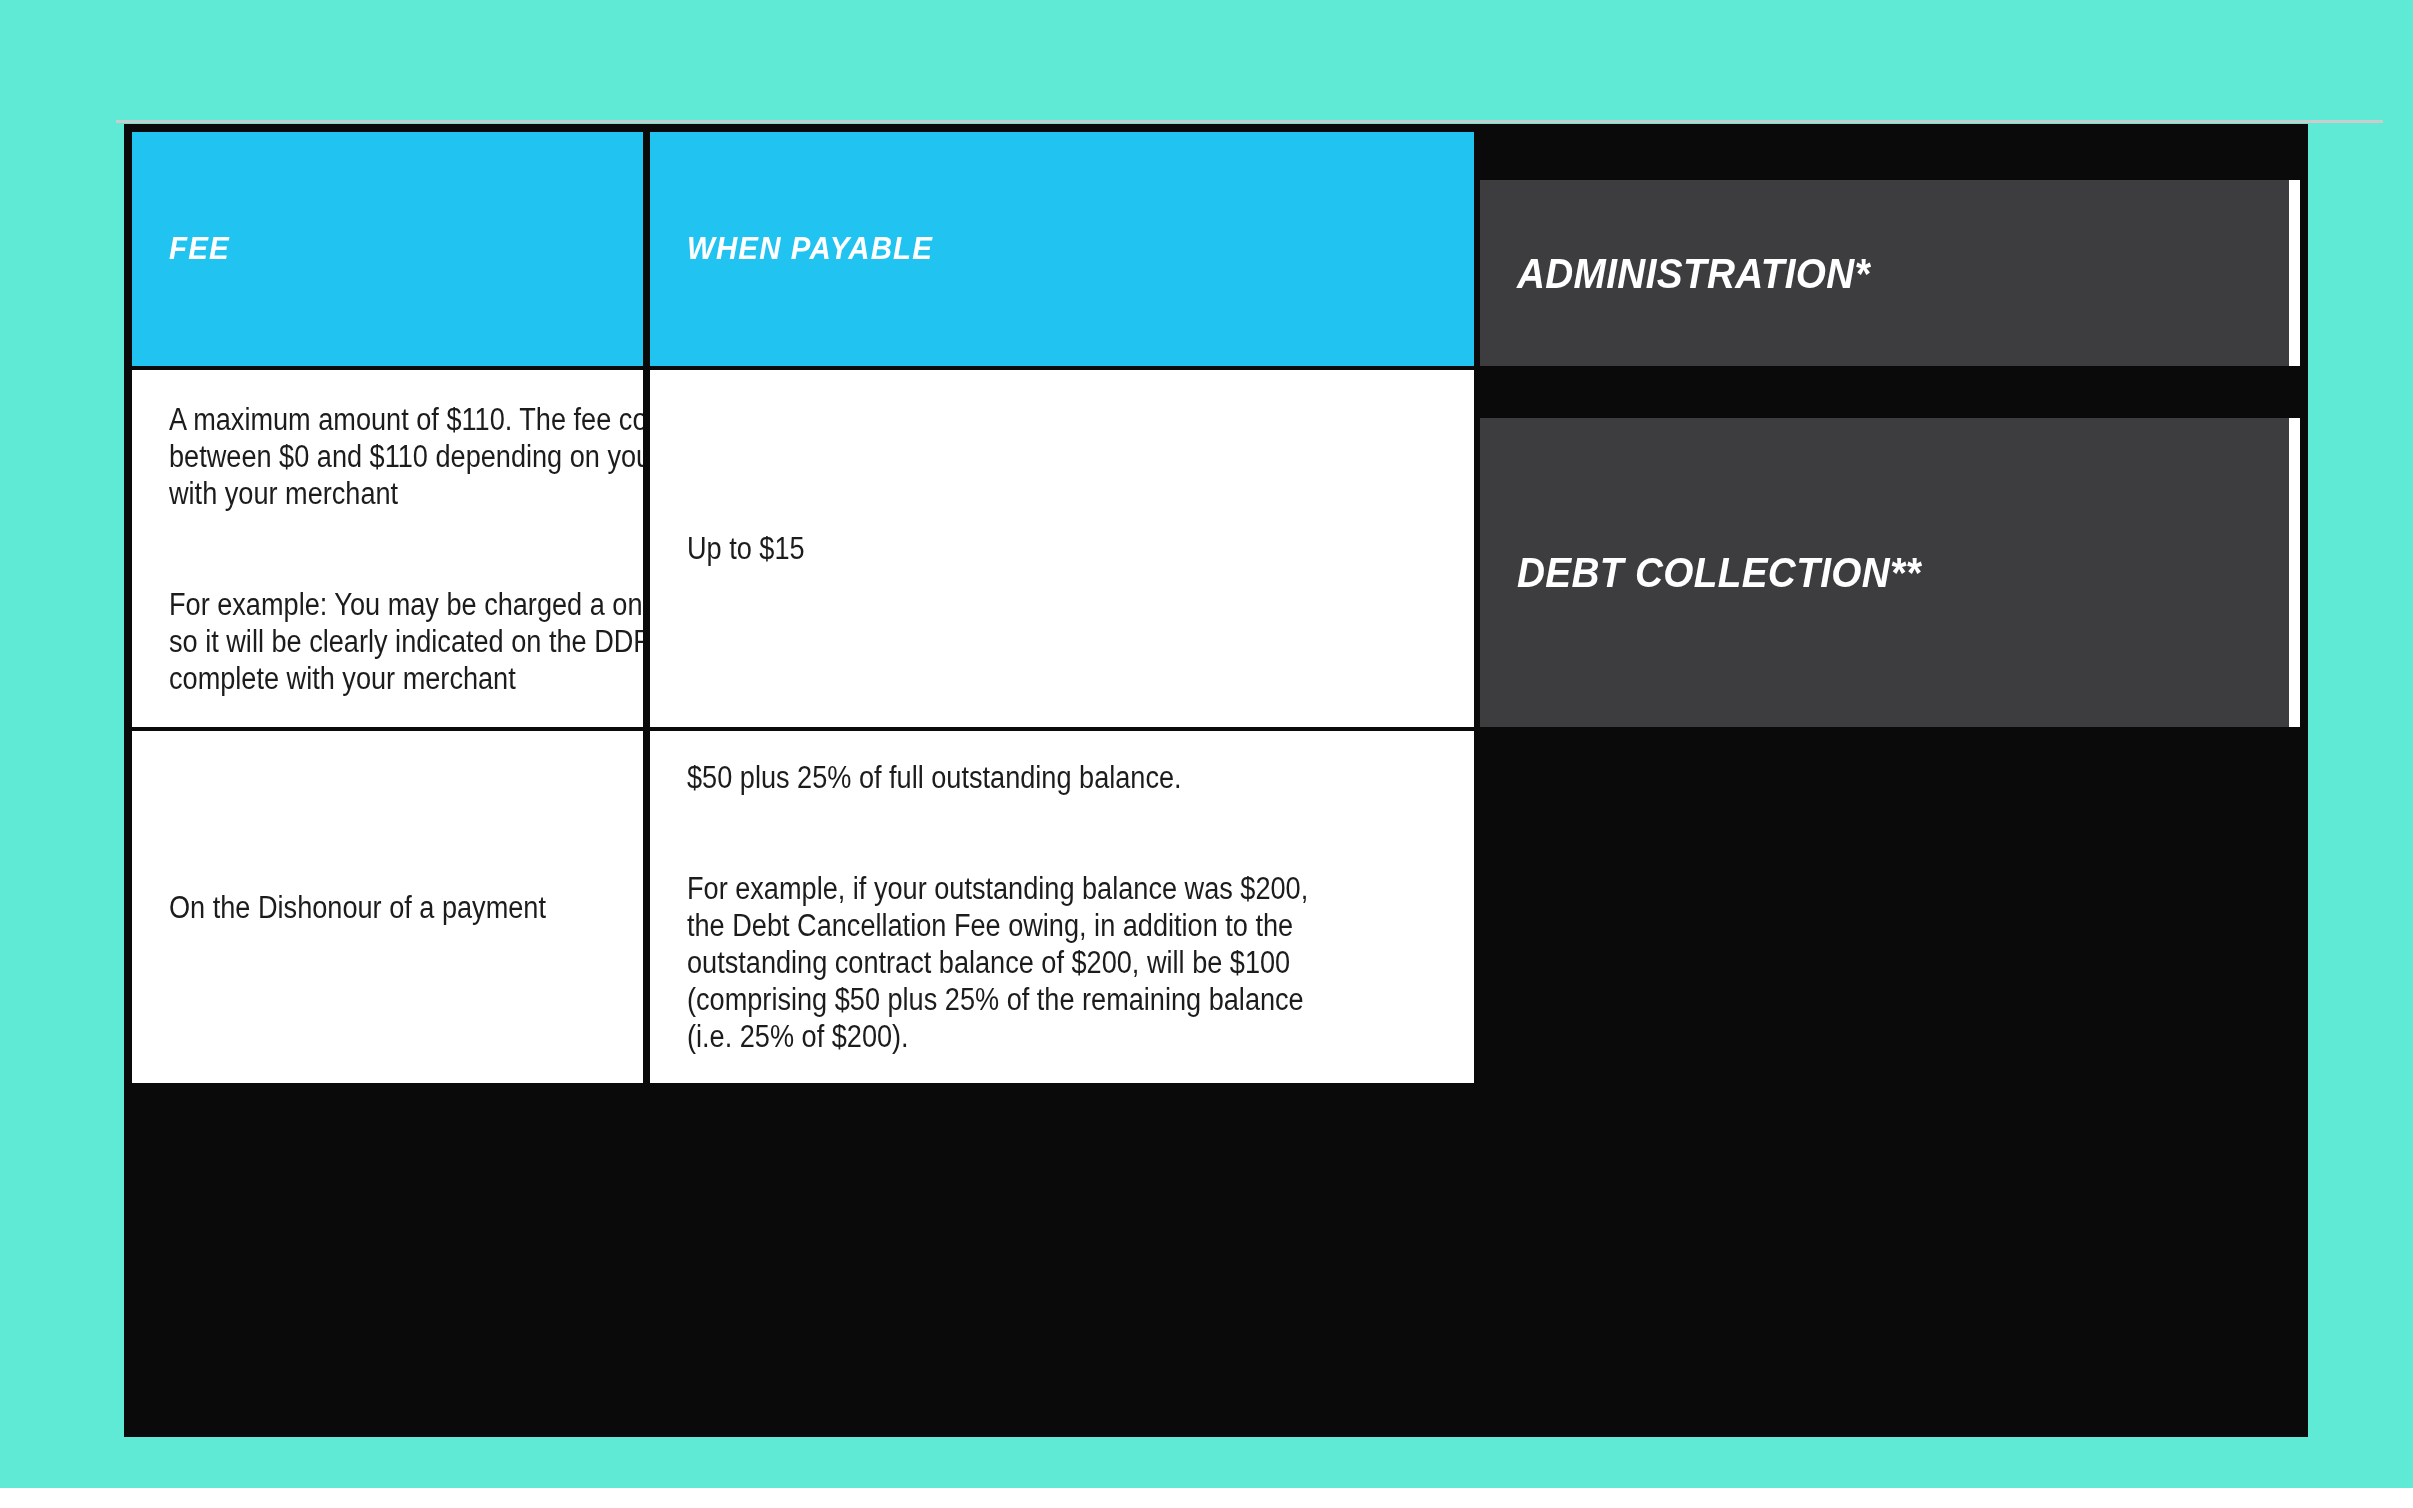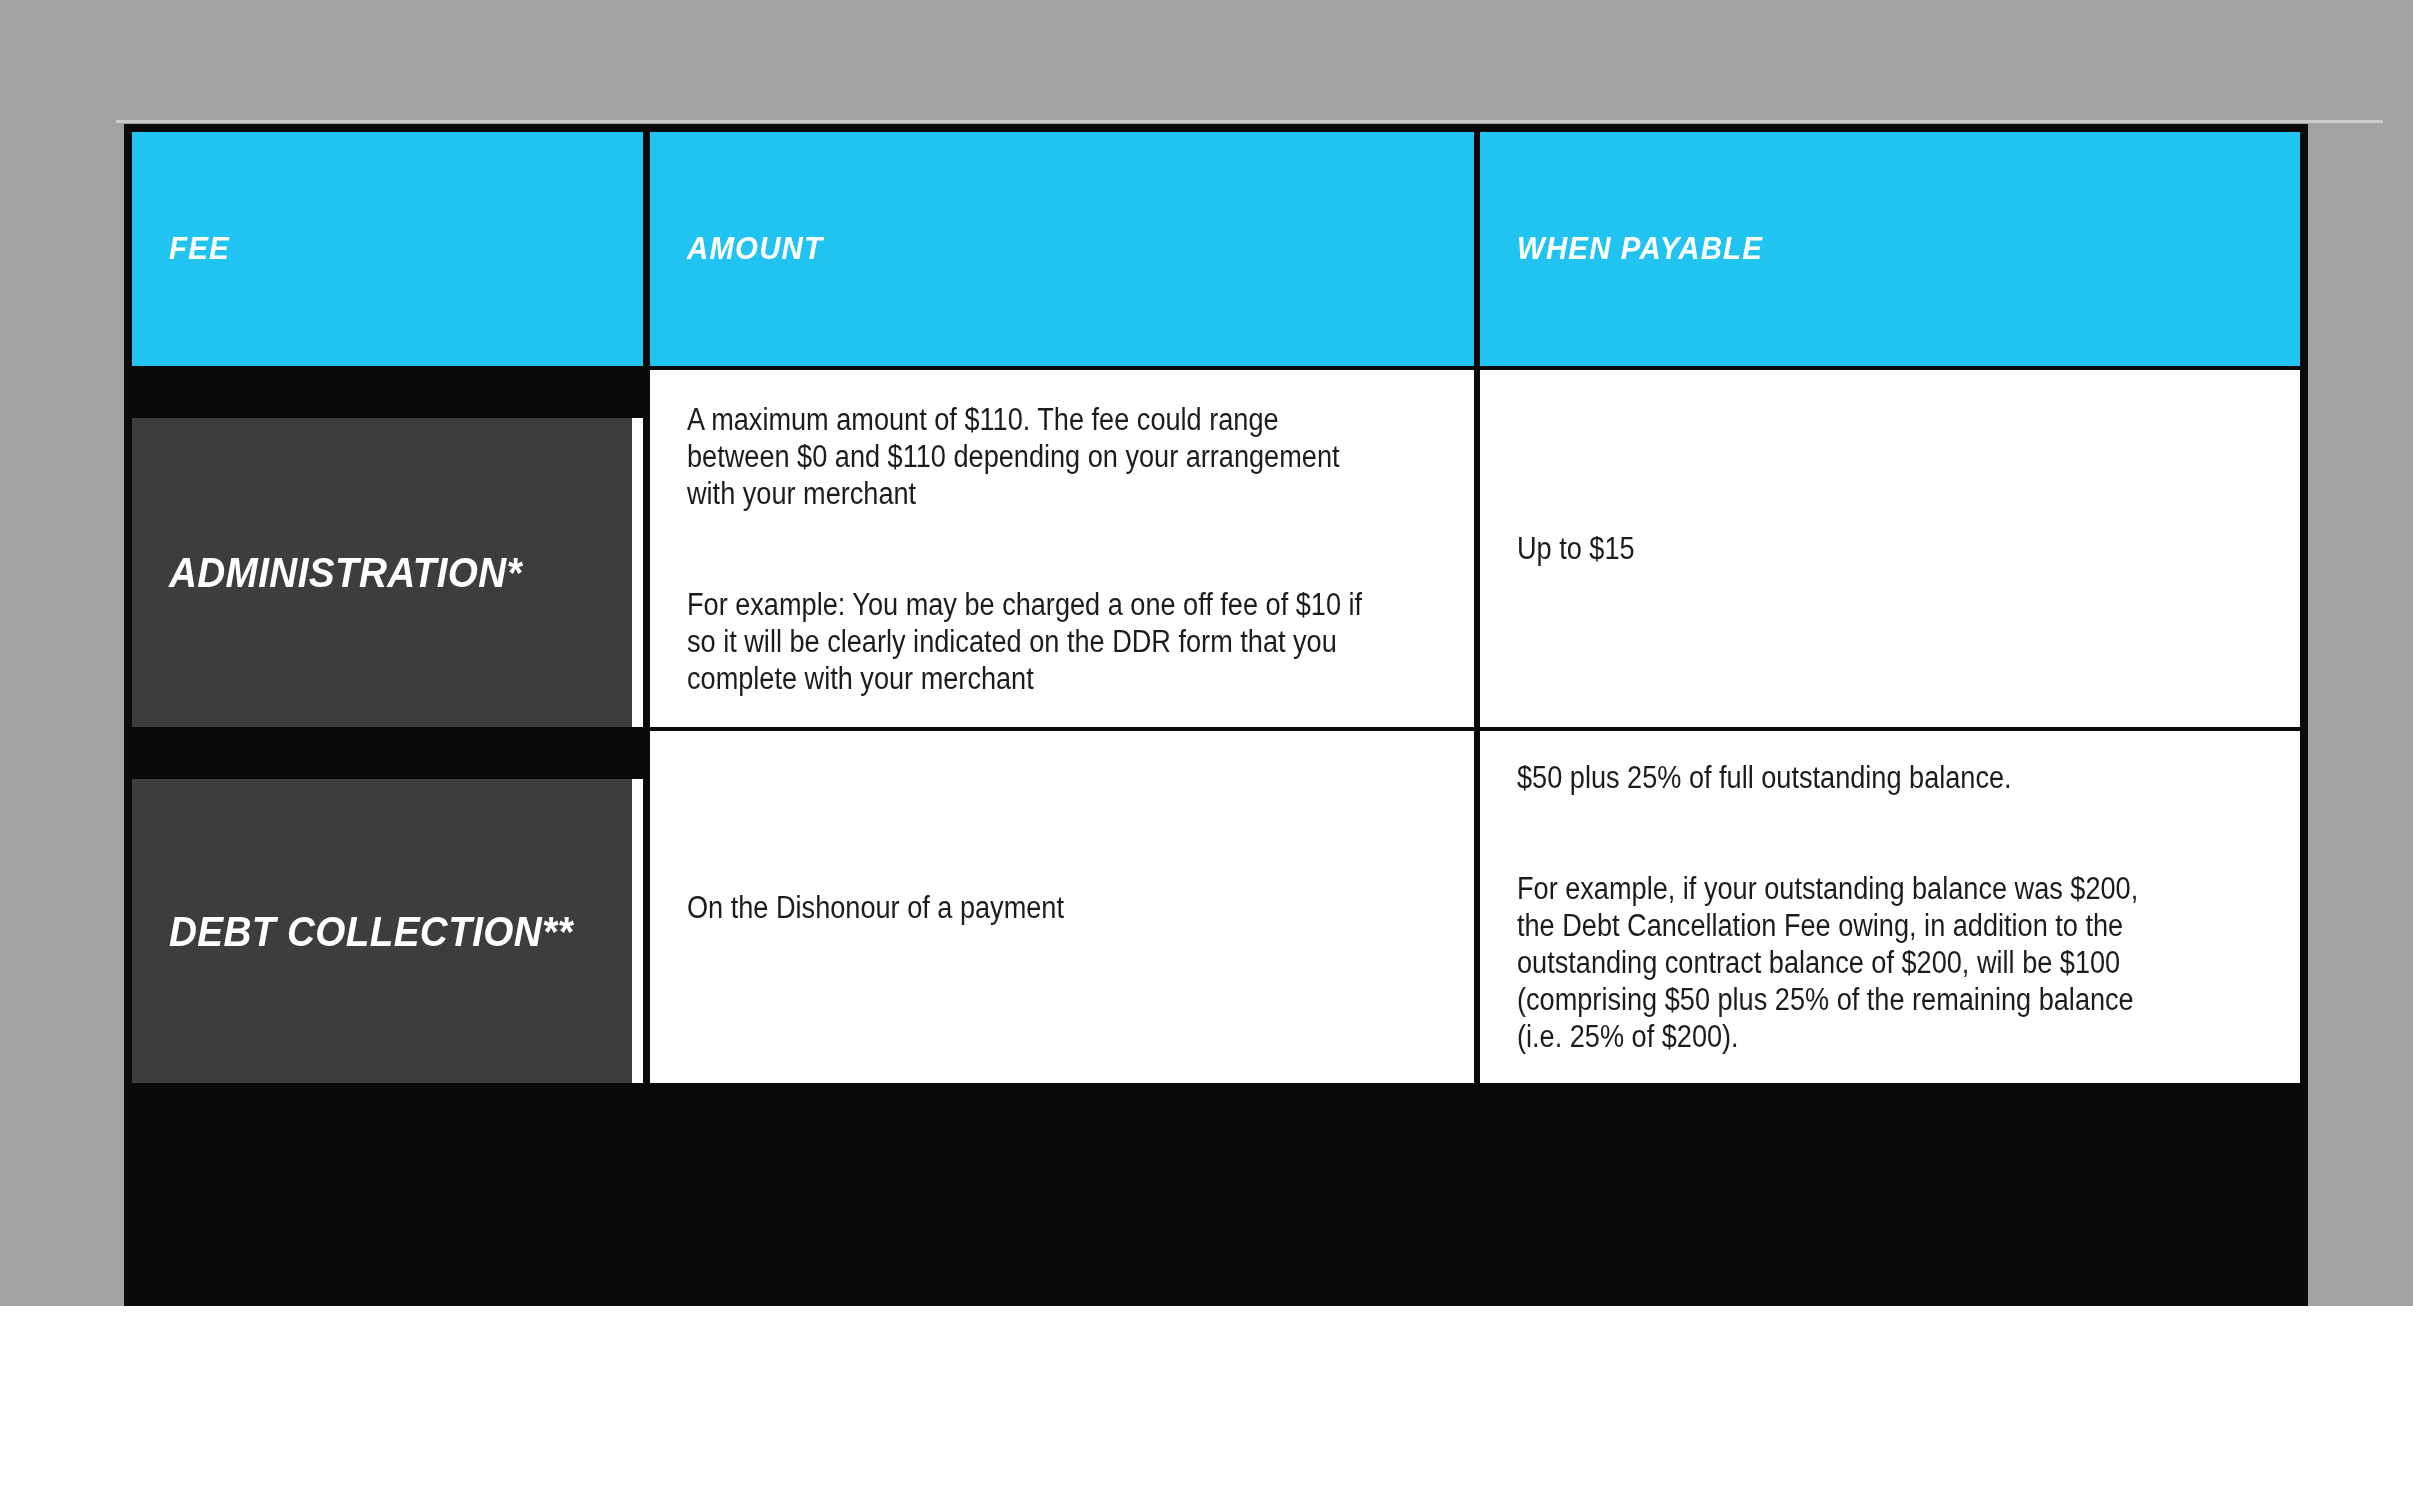--- a/index.html
+++ b/index.html
@@ -3,22 +3,22 @@
 <meta charset="utf-8">
 <style>
   html, body {
     margin: 0;
     padding: 0;
     background: #ffffff;
   }
   .page {
     position: relative;
     width: 2413px;
-    height: 1306px;
-    background: #a3a3a3;
+    height: 1488px;
+    background: #5eead4;
     font-family: "Liberation Sans", sans-serif;
     overflow: hidden;
   }
   .top-hairline {
     position: absolute;
     left: 116px;
     top: 120px;
     width: 2267px;
     height: 2.5px;
     background: #cccccc;
@@ -94,23 +94,20 @@
 <div class="page">
 
   <div class="top-hairline"></div>
 
   <div class="fee-table">
 
     <div class="cell header">
       <div class="hdr-label">FEE</div>
     </div>
     <div class="cell header">
-      <div class="hdr-label">AMOUNT</div>
-    </div>
-    <div class="cell header">
       <div class="hdr-label">WHEN PAYABLE</div>
     </div>
 
     <div class="cell feecol">
       <div class="fee-label">ADMINISTRATION*</div>
     </div>
     <div class="cell">
       <p class="body-text">A maximum amount of $110. The fee could range
 between $0 and $110 depending on your arrangement
 with your merchant</p>

